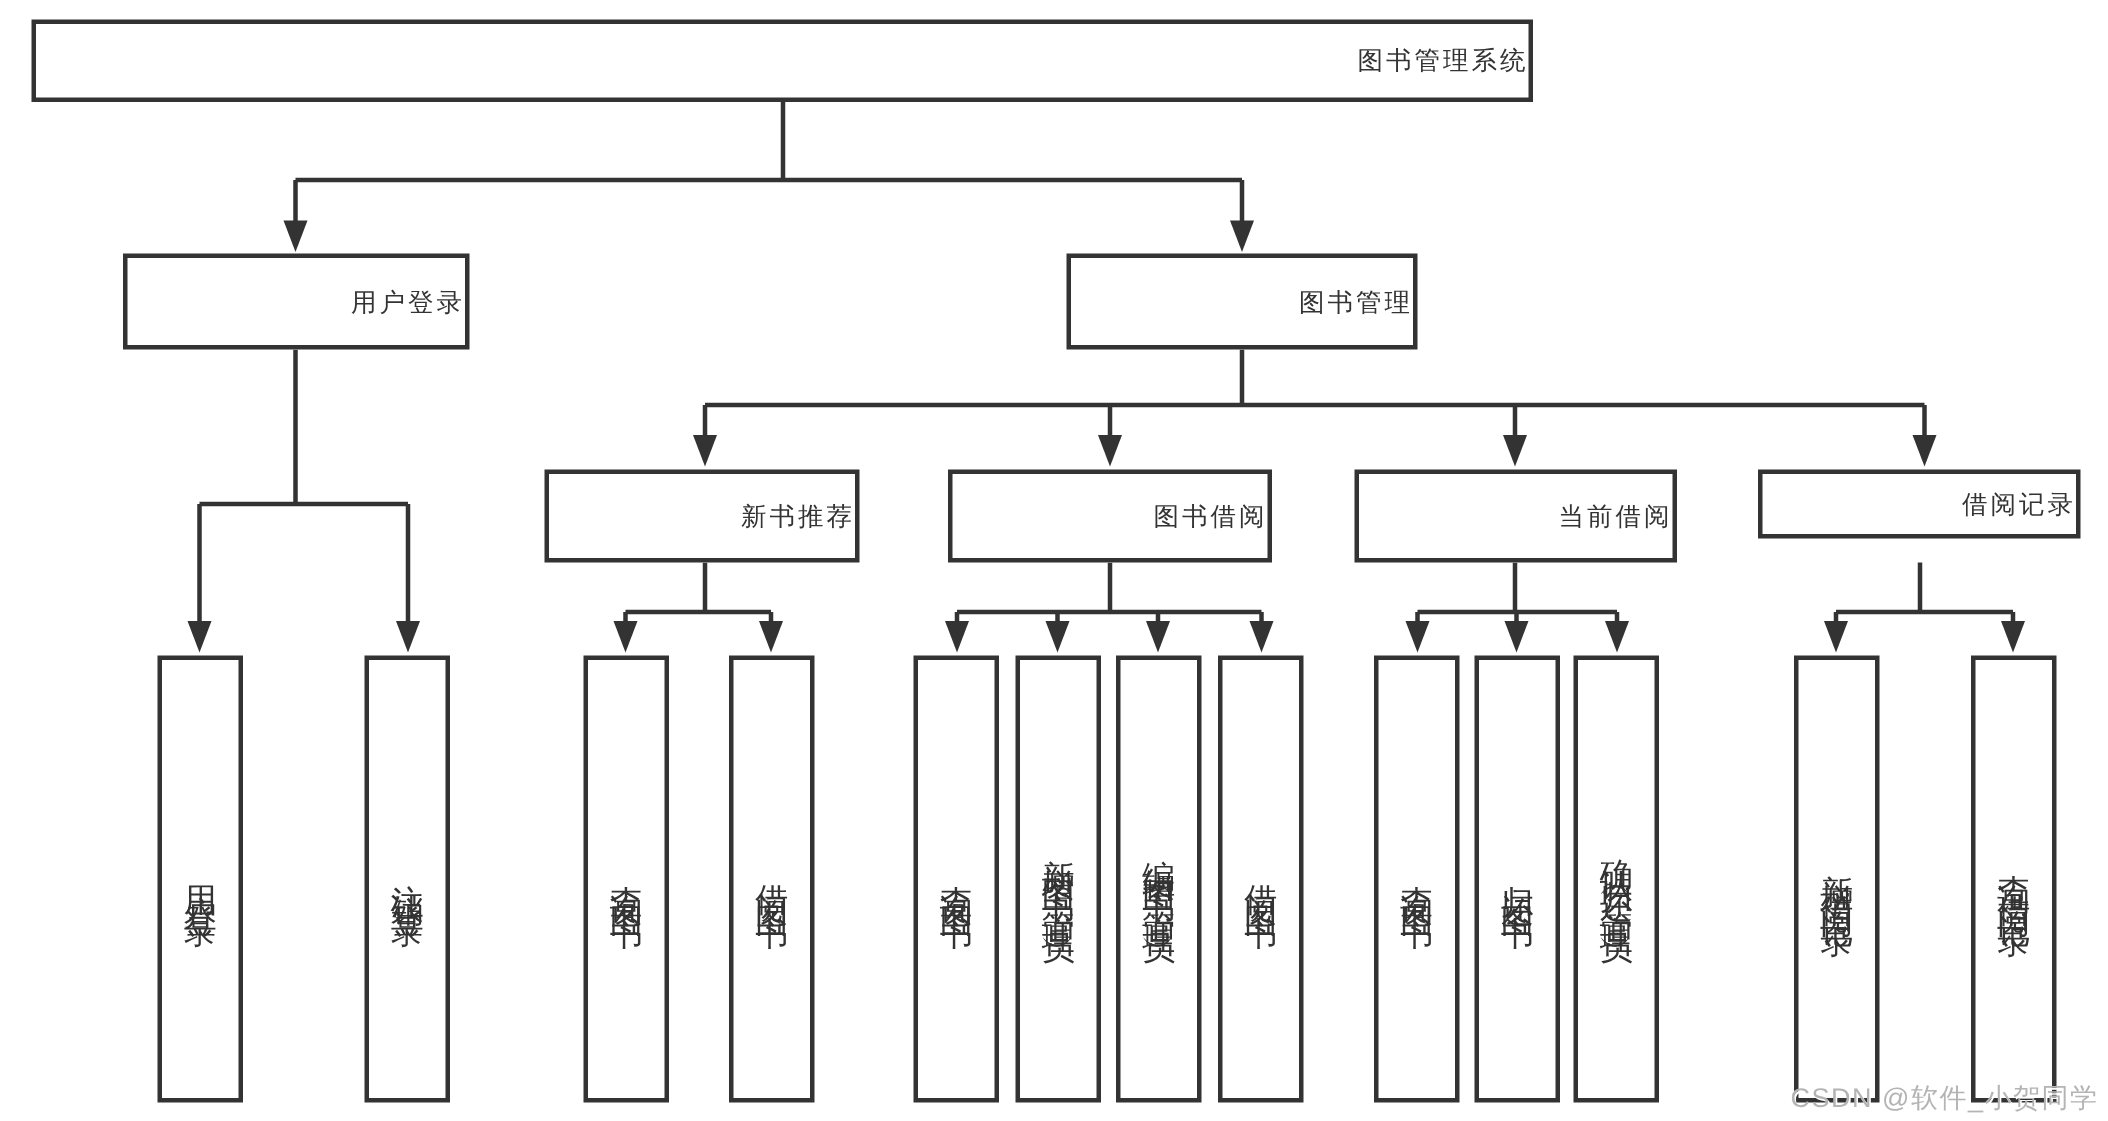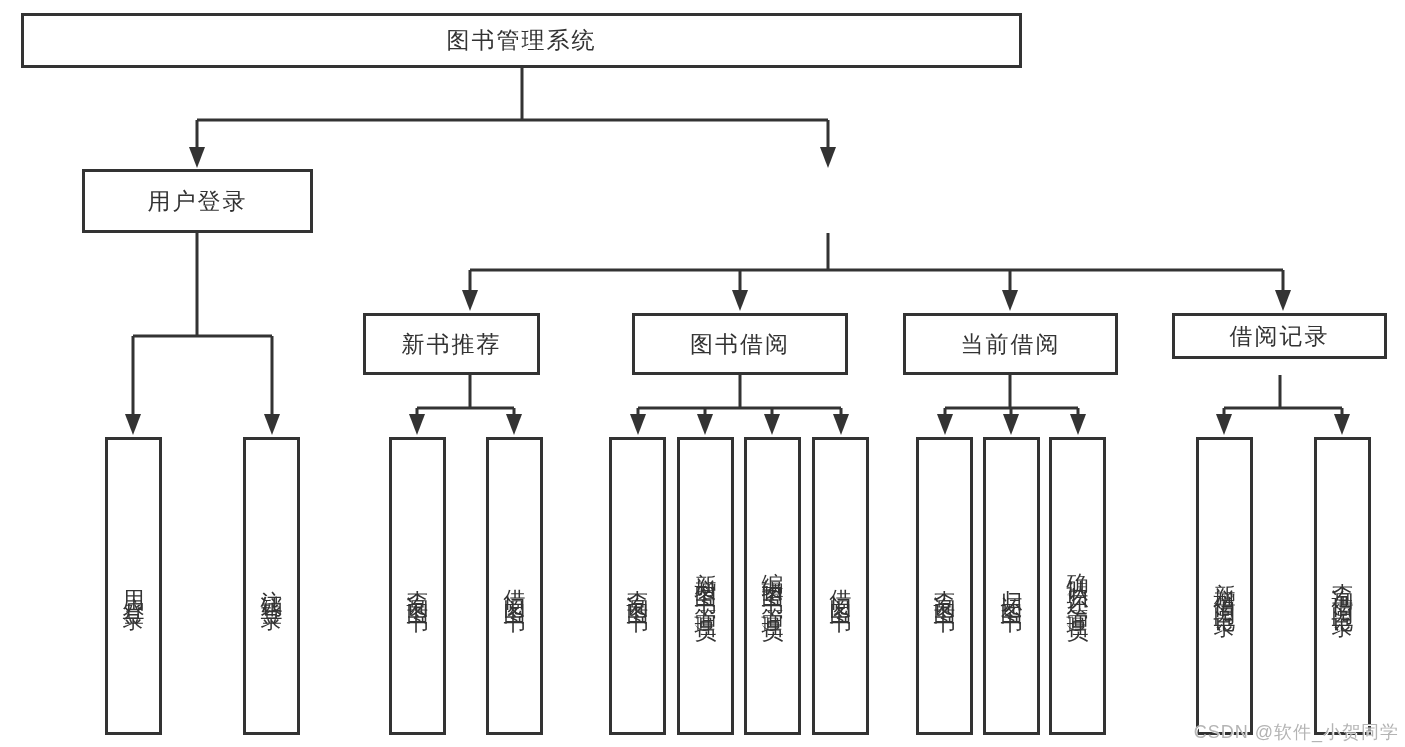--- a/index.html
+++ b/index.html
@@ -26,22 +26,23 @@
     position: absolute;
     box-sizing: border-box;
     border: 3px solid var(--line, #333333);
     background: #ffffff;
     display: flex;
     align-items: center;
     justify-content: center;
     color: var(--text, #333333);
   }
   .hbox {
-    font-size: 23px;
+    font-size: 17px;
     letter-spacing: 2px;
+    justify-content: flex-end;
   }
   .vbox {
     top: 437px;
     width: 57px;
     height: 298px;
   }
   .vtext {
     writing-mode: vertical-rl;
     text-orientation: mixed;
     font-size: 22px;
@@ -120,22 +121,25 @@
     </g>
   </svg>
 
   <div class="node hbox" style="left:21px;top:13px;width:1001px;height:55px">
     <span>图书管理系统</span>
   </div>
 
   <div class="node hbox" style="left:82px;top:169px;width:231px;height:64px">
     <span>用户登录</span>
   </div>
+  <div class="node hbox" style="left:711px;top:169px;width:234px;height:64px">
+    <span>图书管理</span>
+  </div>
 
-  <div class="node hbox" style="left:363px;top:313px;width:177px;height:62px">
+  <div class="node hbox" style="left:363px;top:313px;width:210px;height:62px">
     <span>新书推荐</span>
   </div>
   <div class="node hbox" style="left:903px;top:313px;width:215px;height:62px">
     <span>当前借阅</span>
   </div>
   <div class="node hbox" style="left:632px;top:313px;width:216px;height:62px">
     <span>图书借阅</span>
   </div>
   <div class="node hbox" style="left:1172px;top:313px;width:215px;height:46px">
     <span>借阅记录</span>

